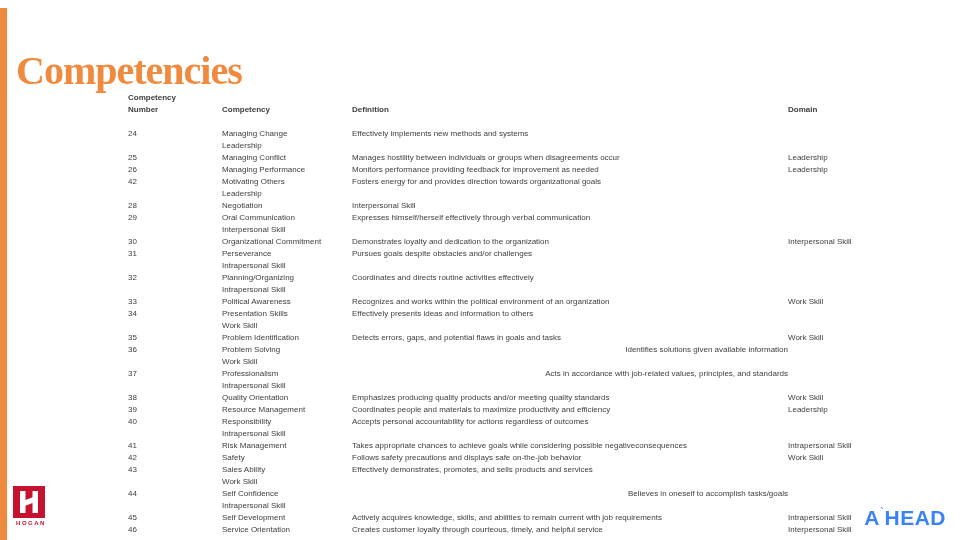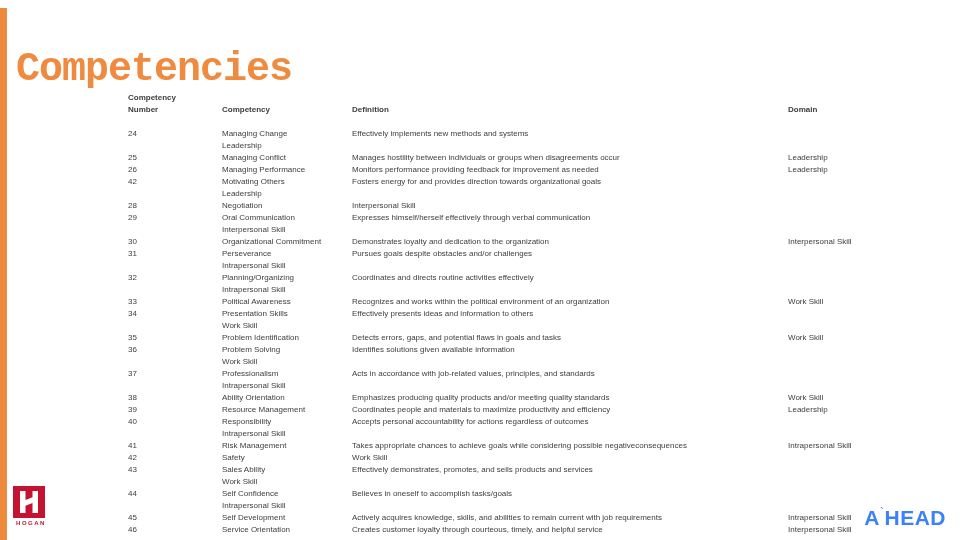--- a/index.html
+++ b/index.html
@@ -7,39 +7,39 @@
     width:960px; height:540px; position:relative; overflow:hidden;
     background:#ffffff;
     font-family:"Liberation Sans", sans-serif;
   }
   .accent-bar {
     position:absolute; left:0; top:8px; width:7px; height:532px;
     background:#ED8A3E;
   }
   .page-title {
     position:absolute; left:16px; top:20px;
-    font-family:Liberation Mono, monospace;
+    font-family:Liberation Serif, serif;
     font-size:40px; font-weight:bold; letter-spacing:-1px;
     color:#EF8A3E;
   }
   .table {
     position:absolute; left:128px; top:92px; width:818px;
     font-size:8px; color:#3d3d3d;
   }
   .thead, .trow {
     display:grid;
     grid-template-columns:94px 130px 436px 1fr;
   }
   .thead { font-weight:bold; align-items:end; margin-bottom:12px; }
   .thead .hline { line-height:12px; }
   .tcell {
     line-height:12px; height:12px;
     white-space:nowrap; overflow:visible;
   }
-  .tcell.centered { text-align:left; }
+  .tcell.centered { text-align:right; }
   .hogan-logo { position:absolute; left:13px; bottom:14px; width:36px; }
   .hogan-square { display:block; }
   .hogan-word {
     font-size:6px; font-weight:bold; letter-spacing:1.5px;
     color:#C41230; margin-top:2px; text-align:center;
   }
   .ahead-logo {
     position:absolute; right:14px; bottom:10px;
     font-size:21px; font-weight:600; color:#3b82f6;
     letter-spacing:0.5px;
@@ -192,21 +192,21 @@
         <span class="tcell"></span>
       </div>
       <div class="trow">
         <span class="tcell"></span>
         <span class="tcell">Intrapersonal Skill</span>
         <span class="tcell"></span>
         <span class="tcell"></span>
       </div>
       <div class="trow">
         <span class="tcell">38</span>
-        <span class="tcell">Ability Orientation</span>
+        <span class="tcell">Quality Orientation</span>
         <span class="tcell">Emphasizes producing quality products and/or meeting quality standards</span>
         <span class="tcell">Work Skill</span>
       </div>
       <div class="trow">
         <span class="tcell">39</span>
         <span class="tcell">Resource Management</span>
         <span class="tcell">Coordinates people and materials to maximize productivity and efficiency</span>
         <span class="tcell">Leadership</span>
       </div>
       <div class="trow">
@@ -223,20 +223,21 @@
       </div>
       <div class="trow">
         <span class="tcell">41</span>
         <span class="tcell">Risk Management</span>
         <span class="tcell">Takes appropriate chances to achieve goals while considering possible negativeconsequences</span>
         <span class="tcell">Intrapersonal Skill</span>
       </div>
       <div class="trow">
         <span class="tcell">42</span>
         <span class="tcell">Safety</span>
+        <span class="tcell">Follows safety precautions and displays safe on-the-job behavior</span>
         <span class="tcell">Work Skill</span>
       </div>
       <div class="trow">
         <span class="tcell">43</span>
         <span class="tcell">Sales Ability</span>
         <span class="tcell">Effectively demonstrates, promotes, and sells products and services</span>
         <span class="tcell"></span>
       </div>
       <div class="trow">
         <span class="tcell"></span>

